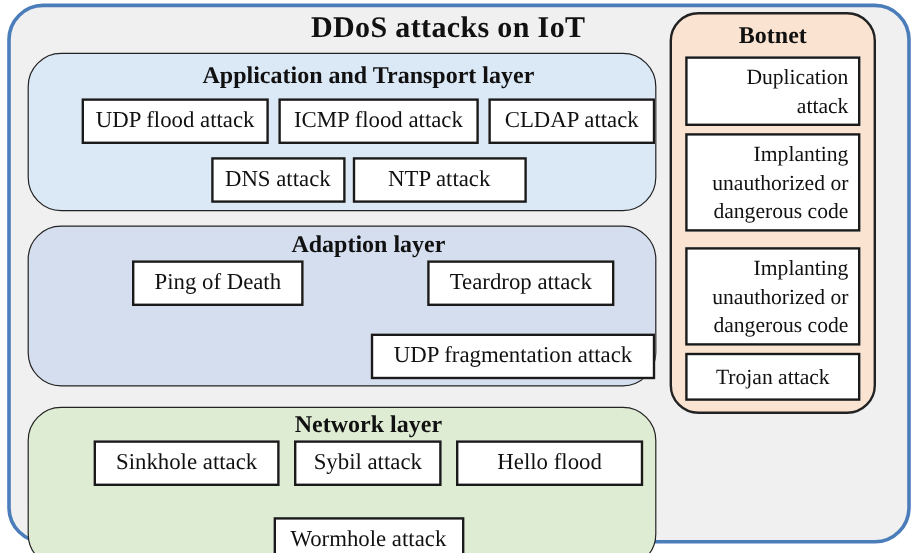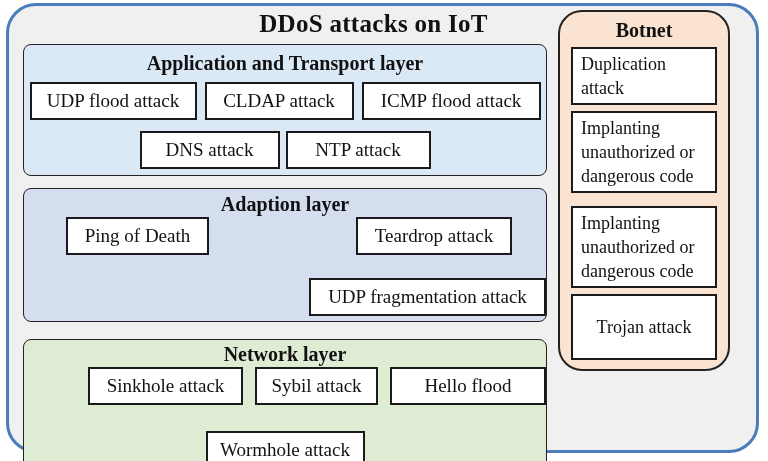--- a/index.html
+++ b/index.html
@@ -36,22 +36,23 @@
   }
   .layers {
     position: absolute;
     left: 14px;
     top: 38px;
     width: 524px;
   }
   .layer {
     box-sizing: border-box;
     border: 1.5px solid #222;
-    border-radius: 8px;
+    border-radius: 28px;
     padding-bottom: 6px;
+    padding-left: 44px;
   }
   .layer-app { background: var(--application-bg, #dbe8f6); }
   .layer-adapt { background: var(--adaption-bg, #d5deef); margin-top: 12px; padding-bottom: 5px; }
   .layer-net { background: var(--network-bg, #dfecd4); margin-top: 17px; padding-bottom: 3px; }
   .layer-title {
     text-align: center;
     font-size: 20px;
     font-weight: bold;
     line-height: 26px;
     margin-top: 5px;
@@ -60,37 +61,37 @@
   .layer-net .layer-title { margin-top: 1px; }
   .row {
     display: flex;
     justify-content: center;
     align-items: stretch;
   }
   .row-app-1 { margin-top: 6px; gap: 8px; align-items: flex-end; }
   .row-app-2 { margin-top: 11px; gap: 6px; }
   .row-adapt-1 { margin-top: 0; justify-content: space-between; padding: 0 34px 0 42px; }
   .row-adapt-2 { margin-top: 23px; justify-content: flex-end; }
-  .row-net-1 { margin-top: 0; gap: 12px; justify-content: flex-end; }
+  .row-net-1 { margin-top: 0; gap: 12px; }
   .row-net-2 { margin-top: 26px; }
   .abox {
     box-sizing: border-box;
     height: 38px;
     border: 2px solid var(--box-border, #1a1a1a);
     background: var(--box-bg, #ffffff);
     display: flex;
     align-items: center;
     justify-content: center;
     font-size: 19px;
     white-space: nowrap;
   }
   .b-udp-flood { width: 167px; }
   .b-cldap    { width: 149px; }
   .b-icmp     { width: 179px; }
-  .b-dns      { width: 140px; }
+  .b-dns      { width: 112px; }
   .b-ntp      { width: 145px; }
   .b-ping     { width: 143px; }
   .b-teardrop { width: 156px; }
   .b-udpfrag  { width: 237px; }
   .b-sinkhole { width: 155px; }
   .b-sybil    { width: 123px; }
   .b-hello    { width: 156px; font-family: Liberation Serif, serif; }
   .b-wormhole { width: 159px; }
 
   .botnet {
@@ -108,47 +109,47 @@
     text-align: center;
     font-size: 20px;
     font-weight: bold;
     line-height: 26px;
     margin: 2px 0 4px 0;
   }
   .bn-box {
     box-sizing: border-box;
     border: 2px solid var(--box-border, #1a1a1a);
     background: var(--box-bg, #ffffff);
-    text-align: left;
+    text-align: right;
     font-size: 18px;
     line-height: 24px;
     padding: 3px 8px;
     display: flex;
     align-items: center;
     justify-content: center;
   }
   .bn-box + .bn-box { margin-top: 6px; }
   .bn-box.gap-lg { margin-top: 13px; }
-  .bn-trojan { padding: 19px 8px; white-space: nowrap; }
+  .bn-trojan { padding: 6px 8px; white-space: nowrap; }
 </style>
 </head>
 <body>
 
 <div class="frame">
 
   <div class="main-title">DDoS attacks on IoT</div>
 
   <div class="layers">
 
     <div class="layer layer-app">
       <div class="layer-title">Application and Transport layer</div>
       <div class="row row-app-1">
         <div class="abox b-udp-flood">UDP flood attack</div>
+        <div class="abox b-icmp">ICMP flood attack</div>
         <div class="abox b-cldap">CLDAP attack</div>
-        <div class="abox b-icmp">ICMP flood attack</div>
       </div>
       <div class="row row-app-2">
         <div class="abox b-dns">DNS attack</div>
         <div class="abox b-ntp">NTP attack</div>
       </div>
     </div>
 
     <div class="layer layer-adapt">
       <div class="layer-title">Adaption layer</div>
       <div class="row row-adapt-1">

